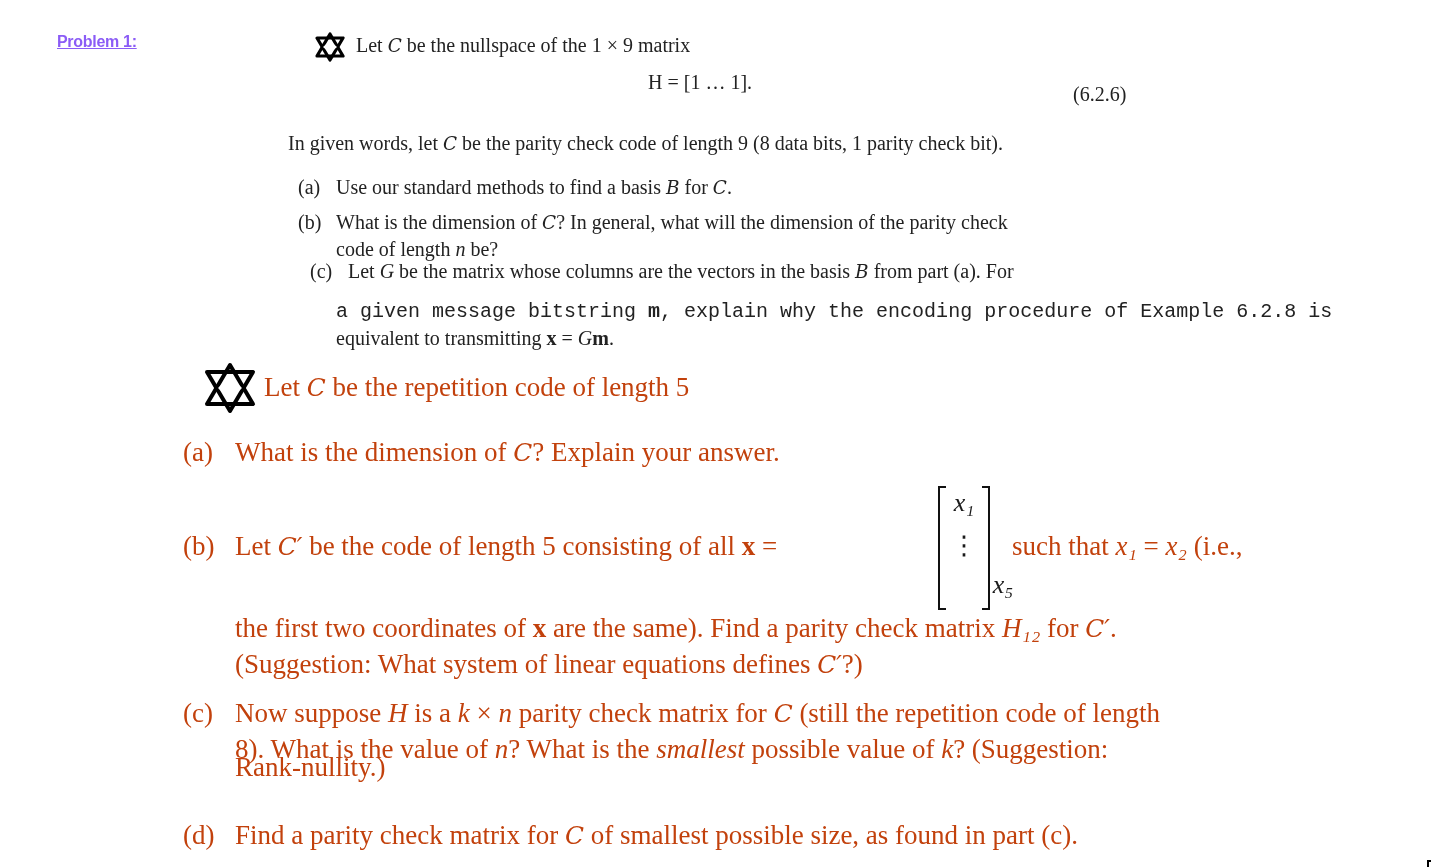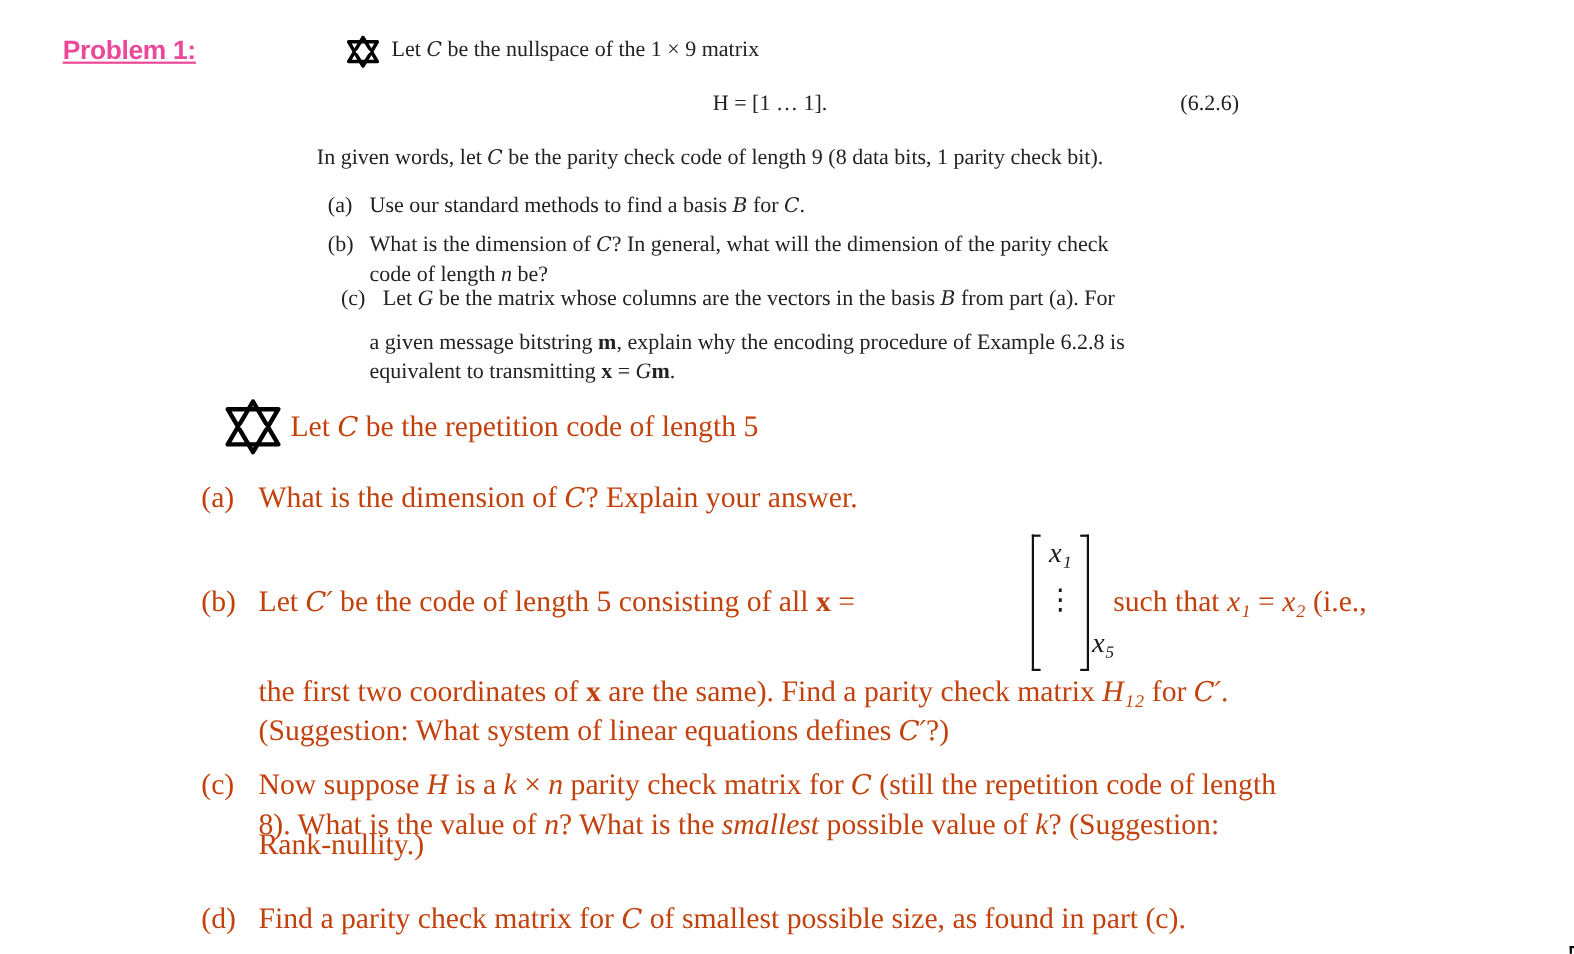--- a/index.html
+++ b/index.html
@@ -1,18 +1,18 @@
 <!DOCTYPE html>
 <html><head>
   <meta charset="utf-8">
   <style>
     html, body { margin: 0; padding: 0; background: #ffffff; }
     body { width: 1431px; height: 867px; position: relative; overflow: hidden; color: #1a1a1a; }
     .abs { position: absolute; white-space: nowrap; }
-    .problem-title { left: 57px; top: 33px; font-family: "Liberation Sans", sans-serif; font-weight: bold; font-size: 24px; text-decoration: underline; color: #ec4899; letter-spacing: -0.3px; }
+    .problem-title { left: 57px; top: 33px; font-family: "Liberation Sans", sans-serif; font-weight: bold; font-size: 16px; text-decoration: underline; color: #8b5cf6; letter-spacing: -0.3px; }
     .small { font-size: 20px; color: #222; font-family: "Liberation Serif", serif; }
     .big { font-size: 27px; color: #c2410c; font-family: "Liberation Serif", serif; }
     i.m { font-style: italic; }
     b.m { font-weight: bold; }
     .cal { font-style: italic; font-family: "DejaVu Serif", serif; font-size: 0.92em; }
     .item-label { display: inline-block; }
     .matrix { position: absolute; left: 938px; top: 486px; width: 52px; height: 122px; }
     .matrix .bl { position: absolute; left: 0; top: 0; width: 6px; height: 120px; border-left: 2px solid #111; border-top: 2px solid #111; border-bottom: 2px solid #111; }
     .matrix .br { position: absolute; right: 0; top: 0; width: 6px; height: 120px; border-right: 2px solid #111; border-top: 2px solid #111; border-bottom: 2px solid #111; }
     .matrix .e { position: absolute; width: 52px; text-align: center; font-family: "Liberation Serif", serif; font-size: 26px; }
@@ -26,21 +26,21 @@
 <svg class="abs" style="left:313px;top:32px;" width="34" height="30" viewBox="0 0 34 30">
   <polygon points="17,2 30,24 4,24" fill="none" stroke="#000" stroke-width="3.2" stroke-linejoin="round"></polygon>
   <polygon points="17,28 30,6 4,6" fill="none" stroke="#000" stroke-width="3.2" stroke-linejoin="round"></polygon>
   <polygon points="17,9 24,15 17,21 10,15" fill="#fff"></polygon>
 </svg>
 
 <div class="abs small" style="left:356px;top:34px;">
   <span>Let </span><span class="cal">C</span><span> be the nullspace of the 1 × 9 matrix</span>
 </div>
 
-<div class="abs small" style="left:648px;top:83px;text-align:right;">
+<div class="abs small" style="left:648px;top:71px;text-align:right;">
   <span style="font-style:normal;">H = [1 … 1].</span>
 </div>
 <div class="abs small" style="left:1073px;top:83px;">(6.2.6)</div>
 
 <div class="abs small" style="left:288px;top:132px;">
   <span>In given words, let </span><span class="cal">C</span><span> be the parity check code of length 9 (8 data bits, 1 parity check bit).</span>
 </div>
 
 <div class="abs small" style="left:298px;top:176px;">
   <span class="item-label" style="width:38px;">(a)</span><span>Use our standard methods to find a basis </span><span class="cal">B</span><span> for </span><span class="cal">C</span><span>.</span>
@@ -49,21 +49,21 @@
 <div class="abs small" style="left:298px;top:211px;">
   <span class="item-label" style="width:38px;">(b)</span><span>What is the dimension of </span><span class="cal">C</span><span>? In general, what will the dimension of the parity check</span>
 </div>
 <div class="abs small" style="left:336px;top:238px;">
   <span>code of length </span><i class="m">n</i><span> be?</span>
 </div>
 
 <div class="abs small" style="left:298px;top:260px;margin-left:12px;">
   <span class="item-label" style="width:38px;">(c)</span><span>Let </span><i class="m">G</i><span> be the matrix whose columns are the vectors in the basis </span><span class="cal">B</span><span> from part (a). For</span>
 </div>
-<div class="abs small" style="left:336px;top:300px;">
+<div class="abs small" style="left:336px;top:300px;font-family:Liberation Mono, monospace;">
   <span>a given message bitstring </span><b class="m">m</b><span>, explain why the encoding procedure of Example 6.2.8 is</span>
 </div>
 <div class="abs small" style="left:336px;top:327px;">
   <span>equivalent to transmitting </span><b class="m">x</b><span> = </span><i class="m">G</i><b class="m">m</b><span>.</span>
 </div>
 
 <svg class="abs" style="left:202px;top:362px;" width="56" height="52" viewBox="0 0 56 52">
   <polygon points="28,3 51,42 5,42" fill="none" stroke="#000" stroke-width="4" stroke-linejoin="round"></polygon>
   <polygon points="28,49 51,10 5,10" fill="none" stroke="#000" stroke-width="4" stroke-linejoin="round"></polygon>
   <polygon points="28,15 40,26 28,37 16,26" fill="#fff"></polygon>

